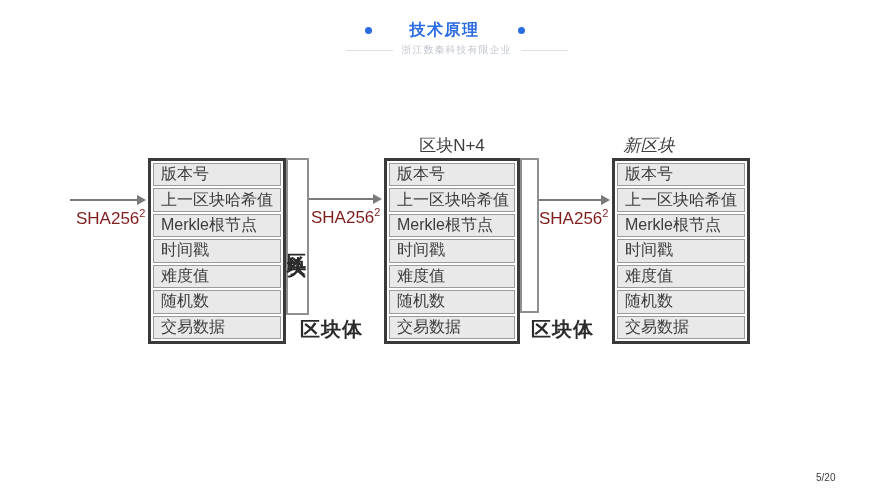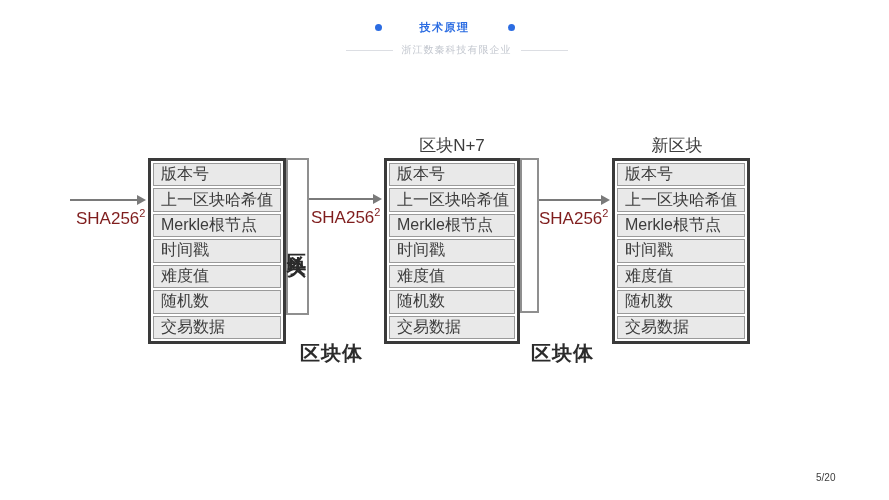--- a/index.html
+++ b/index.html
@@ -7,35 +7,35 @@
     font-family: "Liberation Sans", "DejaVu Sans", sans-serif; }
   .slide { position: relative; width: 889px; height: 500px; background: #ffffff; }
 
   
   .header-title-row {
     position: absolute; top: 20px; left: 0; width: 100%;
     display: flex; align-items: center; justify-content: center; gap: 38px;
   }
   .accent-dot { width: 7px; height: 7px; border-radius: 50%; background: #2b6ce2; }
   .page-title {
-    font-size: 11px; font-weight: bold; color: #2b6ce2; letter-spacing: 1.5px;
+    font-size: 16px; font-weight: bold; color: #2b6ce2; letter-spacing: 1.5px;
   }
   .header-subtitle-row {
     position: absolute; top: 43px; left: 12px; width: 100%;
     display: flex; align-items: center; justify-content: center; gap: 9px;
   }
   .subtitle-line { width: 47px; height: 1px; background: #dcdee3; }
   .subtitle-text { font-size: 10px; color: #c3c7cf; letter-spacing: 1px; }
 
   
   .block-title { position: absolute; top: 134px; height: 22px; text-align: center;
     font-size: 17px; color: #3d3d3d; }
   .bt1 { left: 148px; width: 138px; }
   .bt2 { left: 384px; width: 136px; }
-  .bt3 { left: 608px; width: 138px; }
+  .bt3 { left: 580px; width: 138px; font-style: italic; }
 
   .block {
     position: absolute; top: 158px; height: 186px;
     border: 3px solid #3a3a3a; background: #ffffff; padding: 2px;
     display: flex; flex-direction: column; gap: 2px;
   }
   .blk1 { left: 148px; width: 138px; }
   .blk2 { left: 384px; width: 136px; }
   .blk3 { left: 612px; width: 138px; }
   .block-row {
@@ -53,21 +53,20 @@
   .block-header-label {
     position: absolute; left: 284px; top: 199px; width: 26px; height: 84px;
     writing-mode: vertical-rl; text-orientation: upright;
     font-size: 19px; font-weight: bold; color: #2b2b2b; letter-spacing: 2px;
     display: flex; align-items: center; justify-content: center; line-height: 1;
   }
 
   .block-body-label {
     position: absolute; top: 316px; font-size: 20px; font-weight: bold; color: #2b2b2b;
     letter-spacing: 1px;
-    margin-top: 24px;
   }
   .bbl1 { left: 300px; }
   .bbl2 { left: 531px; }
 
   .arrow { position: absolute; height: 2px; background: #7a7a7a; }
   .arrow .arrow-head {
     position: absolute; right: -9px; top: -4px; width: 0; height: 0;
     border-left: 9px solid #7a7a7a; border-top: 5px solid transparent;
     border-bottom: 5px solid transparent;
   }
@@ -94,21 +93,21 @@
     <span class="accent-dot" style="background: rgb(43, 108, 226);"></span>
     <span class="page-title" style="color: rgb(43, 108, 226);">技术原理</span>
     <span class="accent-dot" style="background: rgb(43, 108, 226);"></span>
   </div>
   <div class="header-subtitle-row">
     <span class="subtitle-line"></span>
     <span class="subtitle-text">浙江数秦科技有限企业</span>
     <span class="subtitle-line"></span>
   </div>
 
-  <div class="block-title bt2">区块N+7</div>
+  <div class="block-title bt2">区块N+4</div>
   <div class="block-title bt3">新区块</div>
 
   <div class="block blk1">
     <div class="block-row">版本号</div>
     <div class="block-row">上一区块哈希值</div>
     <div class="block-row">Merkle根节点</div>
     <div class="block-row">时间戳</div>
     <div class="block-row">难度值</div>
     <div class="block-row">随机数</div>
     <div class="block-row">交易数据</div>

